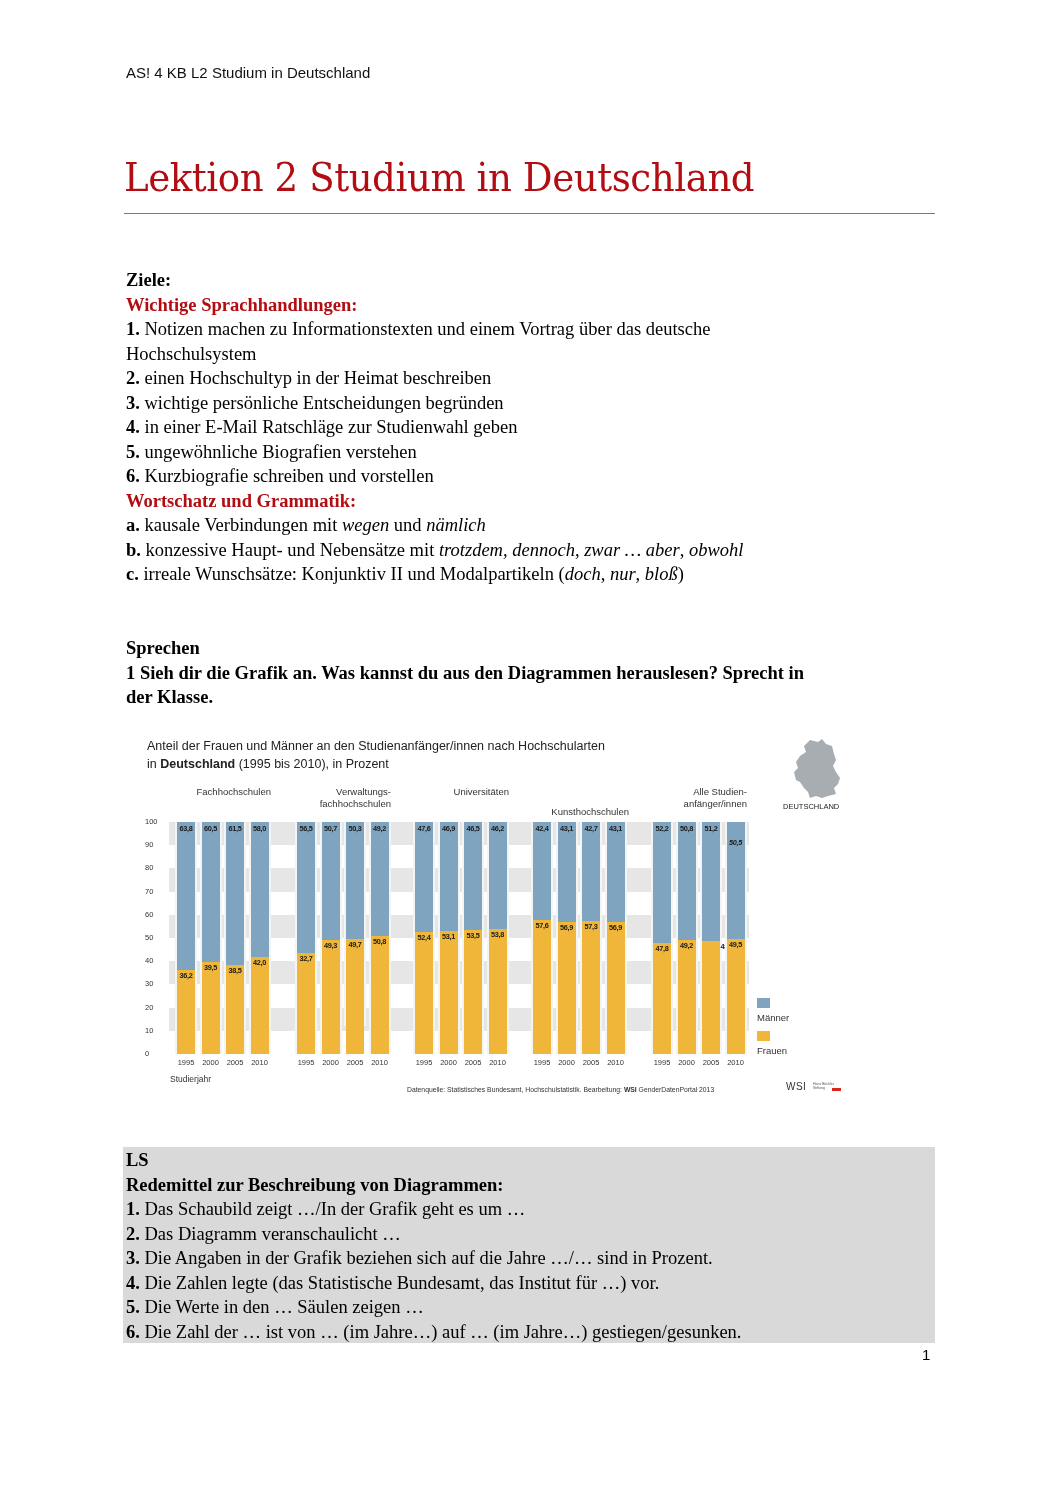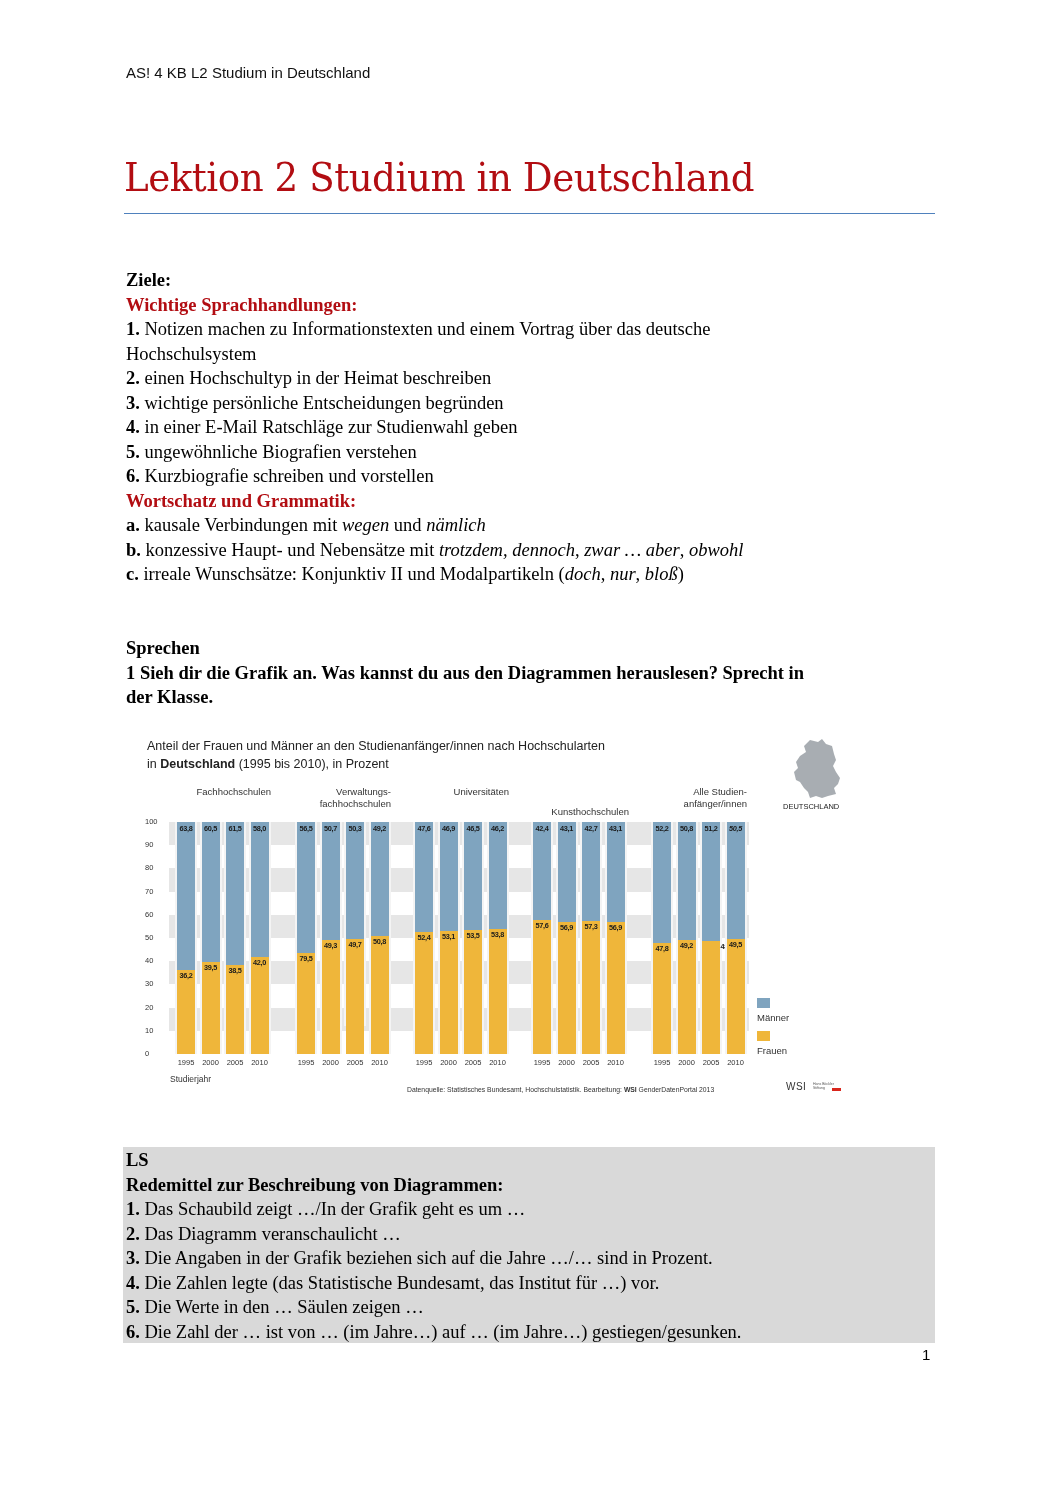--- a/index.html
+++ b/index.html
@@ -127,21 +127,21 @@
         <div class="m" style="top: 0px; height: 134.56px;"></div>
         <div class="f" style="top: 134.56px; height: 97.44px;"></div>
         <div class="val" style="top: 2px;">58,0</div>
         <div class="val" style="top: 135.56px;">42,0</div>
       </div>
       <div class="bar" style="left: 128px; top: 0px; height: 232px;">
         <div class="bg"></div>
         <div class="m" style="top: 0px; height: 131.08px;"></div>
         <div class="f" style="top: 131.08px; height: 100.92px;"></div>
         <div class="val" style="top: 2px;">56,5</div>
-        <div class="val" style="top: 132.08px;">79,5</div>
+        <div class="val" style="top: 132.08px;">32,7</div>
       </div>
       <div class="bar" style="left: 152.5px; top: 0px; height: 232px;">
         <div class="bg"></div>
         <div class="m" style="top: 0px; height: 117.624px;"></div>
         <div class="f" style="top: 117.624px; height: 114.376px;"></div>
         <div class="val" style="top: 2px;">50,7</div>
         <div class="val" style="top: 118.624px;">49,3</div>
       </div>
       <div class="bar" style="left: 177px; top: 0px; height: 204px;">
         <div class="bg"></div>
@@ -231,21 +231,21 @@
         <div class="bg"></div>
         <div class="m" style="top: 0px; height: 118.784px;"></div>
         <div class="f" style="top: 118.784px; height: 113.216px;"></div>
         <div class="val" style="top: 2px;">51,2</div>
         <div class="val" style="top: 119.784px; margin-left: 16px;">48,8</div>
       </div>
       <div class="bar" style="left: 557.5px; top: 0px; height: 232px;">
         <div class="bg"></div>
         <div class="m" style="top: 0px; height: 117.16px;"></div>
         <div class="f" style="top: 117.16px; height: 114.84px;"></div>
-        <div class="val" style="top: 2px; font-style: italic;">50,5</div>
+        <div class="val" style="top: 16px; font-style: italic;">50,5</div>
         <div class="val" style="top: 118.16px;">49,5</div>
       </div>
     </div>
   <div id="xticks">
       <div class="xt" style="left: 29px; top: 323px;">1995</div>
       <div class="xt" style="left: 53.5px; top: 323px;">2000</div>
       <div class="xt" style="left: 78px; top: 323px;">2005</div>
       <div class="xt" style="left: 102.5px; top: 323px;">2010</div>
       <div class="xt" style="left: 149px; top: 323px;">1995</div>
       <div class="xt" style="left: 173.5px; top: 323px;">2000</div>

